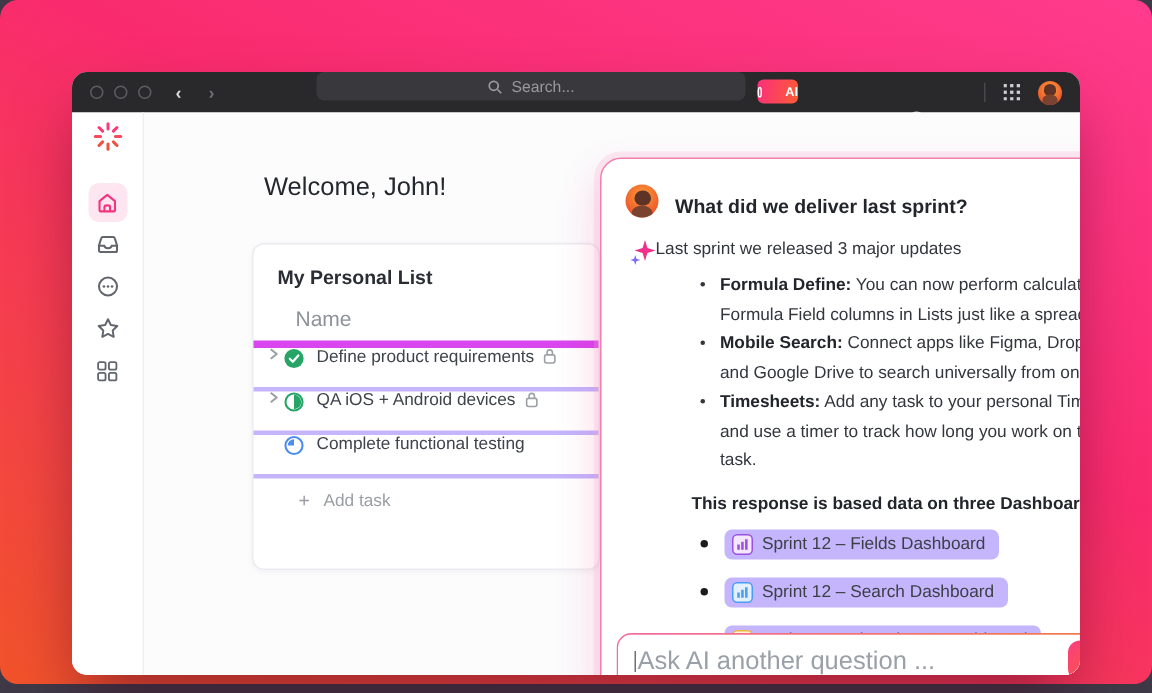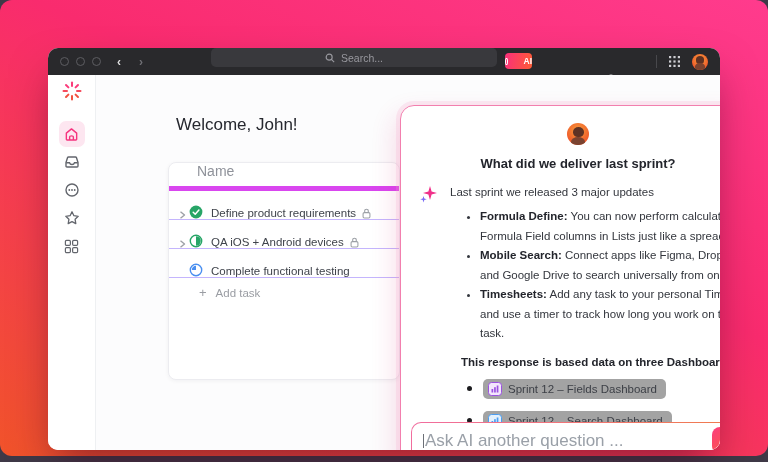--- a/index.html
+++ b/index.html
@@ -46,50 +46,50 @@
              justify-content:center; margin-bottom:2px; }
   .sb-item.active { background:#fde6f0; }
 
   
   .main { position:absolute; left:48px; top:27px; right:0; bottom:0; background:#fcfcfd; }
   .greeting { position:absolute; left:80px; top:40px; font-size:17px; font-weight:normal; color:#25272e; }
   .card { position:absolute; left:72px; top:87px; width:232px; height:218px; background:#fff;
           border:1px solid #ececf0; border-radius:8px; box-shadow:0 1px 4px rgba(20,20,40,0.05); }
   .card-title { font-size:13px; font-weight:bold; color:#2b2d35; padding:14px 16px 12px 16px; }
   .colhead { font-size:14px; color:#8f929a; padding:0 16px 7px 28px; border-bottom:5px solid #d946ef; }
-  .trow { display:flex; align-items:flex-end; height:29px; padding:0 12px 0 6px;
-          border-bottom:1px solid #c4b5fd; }
+  .trow { display:flex; align-items:flex-start; height:29px; padding:0 12px 0 6px;
+          border-bottom:3px solid #c4b5fd; }
   .trow:last-of-type { border-bottom:none; }
   .trow .chevcell { width:14px; display:flex; justify-content:center; }
   .trow .stat { width:14px; display:flex; justify-content:center; margin-right:8px; }
   .tname { font-size:11.5px; color:#3f434b; }
   .locks { margin-left:6px; display:flex; }
   .addrow { display:flex; align-items:center; gap:9px; padding:8px 0 0 30px;
             color:#9a9da3; font-size:11.5px; }
   .addrow .plus { font-size:13px; line-height:1; }
 
   
   .panel { position:absolute; left:304px; top:30px; width:356px; height:364px; background:#fff;
            border:1.5px solid #f27fae; border-radius:14px; padding:17px 16px;
            box-shadow:0 0 0 4px rgba(248,170,203,0.22), -4px 10px 26px rgba(216,32,106,0.16); }
-  .qrow { display:flex; align-items:center; gap:11px;flex-direction:column; }
+  .qrow { display:flex; align-items:flex-end; gap:11px; }
   .avatar-l { width:22px; height:22px; border-radius:50%; overflow:hidden; position:relative;
               background:radial-gradient(circle at 50% 35%, #f9a03a 0%, #ef5a2b 70%); flex:none; }
   .qtext { font-size:13px; font-weight:bold; color:#23252c; }
-  .arow { display:flex; align-items:flex-start; gap:13px; margin-top:13px; }
+  .arow { display:flex; align-items:flex-start; margin-top:13px; }
   .sparkle { flex:none; margin-left:2px; margin-top:1px; }
   .atext { font-size:11.5px; color:#33363d; line-height:16px; }
   .bullets { margin:4px 0 0 63px; width:282px; }
   .bullets li { font-size:11.5px; color:#33363d; line-height:19.5px; margin-bottom:0;
                 list-style:disc; list-style-position:outside; }
   .bullets b { color:#23252c; }
   .srchead { margin:12px 0 0 44px; font-size:11.5px; font-weight:bold; color:#23252c; }
   .dash { display:flex; align-items:center; margin:10px 0 0 50px; gap:11px; height:22px; }
   .dash .dot { width:5px; height:5px; background:#1c1c1f; border-radius:50%; flex:none; }
-  .chip { display:flex; align-items:center; gap:6px; background:#a3a3a3; border-radius:5px;
+  .chip { display:flex; align-items:center; gap:6px; background:#c4b5fd; border-radius:5px;
           padding:3px 9px 3px 5px; font-size:11.5px; color:#3c3f46; }
   .chip .ic { width:14px; height:14px; border-radius:3.5px; display:flex; align-items:center;
               justify-content:center; }
   .askbar { position:absolute; left:10px; right:10px; bottom:8px; height:38px; border-radius:10px;
             border:1.5px solid transparent;
             background:linear-gradient(#fff,#fff) padding-box,
                        linear-gradient(115deg,#f16da0 0%, #f07a52 85%) border-box; }
   .askbar input { position:absolute; left:13px; top:0; height:100%; width:290px; border:none;
                   outline:none; font-size:17px; color:#3c3f46; background:transparent;
                   font-family:"Liberation Sans", sans-serif; }
@@ -203,20 +203,21 @@
           <rect x="9.2" y="9.2" width="5.3" height="5.3" rx="1.2"></rect>
         </g>
       </svg>
     </div>
   </div>
 
   <div class="main">
     <div class="greeting">Welcome, John!</div>
 
     <div class="card">
+      <div class="card-title">My Personal List</div>
       <div class="colhead">Name</div>
 
       <div class="trow">
         <span class="chevcell">
           <svg width="7" height="8" viewBox="0 0 7 8">
             <path d="M1.5 0.8 L5.5 4 L1.5 7.2" fill="none" stroke="#9ca0a6" stroke-width="1.4" stroke-linejoin="round"></path>
           </svg>
         </span>
         <span class="stat">
           <svg width="14" height="14" viewBox="0 0 14 14">

